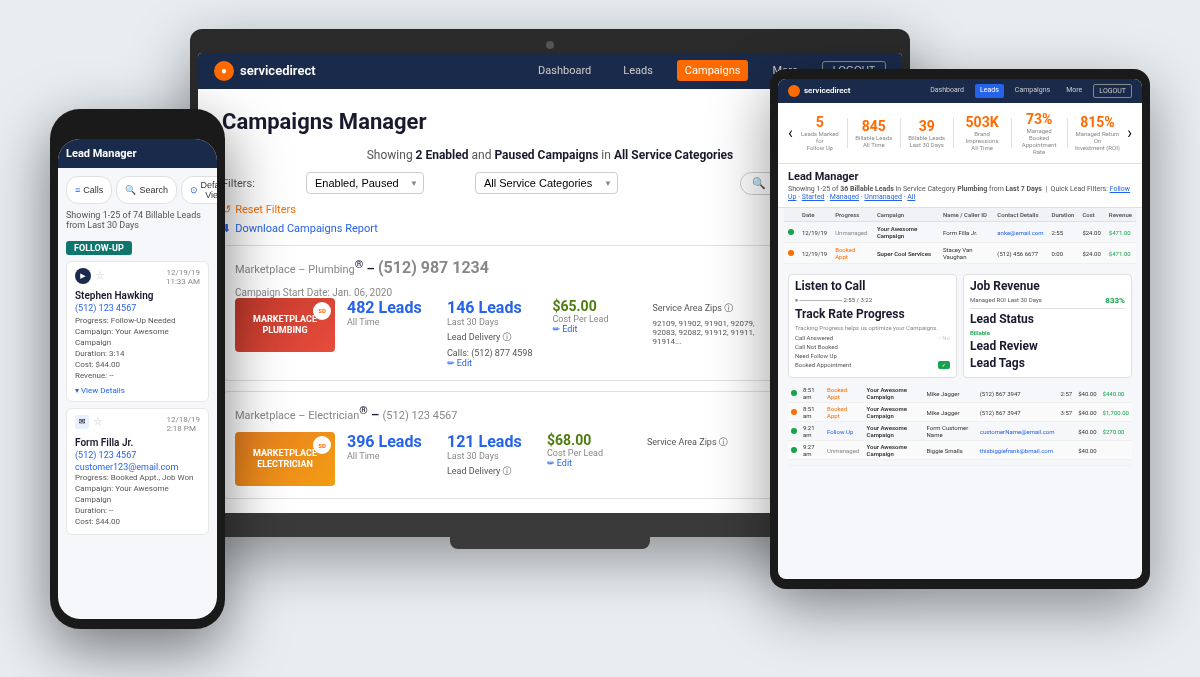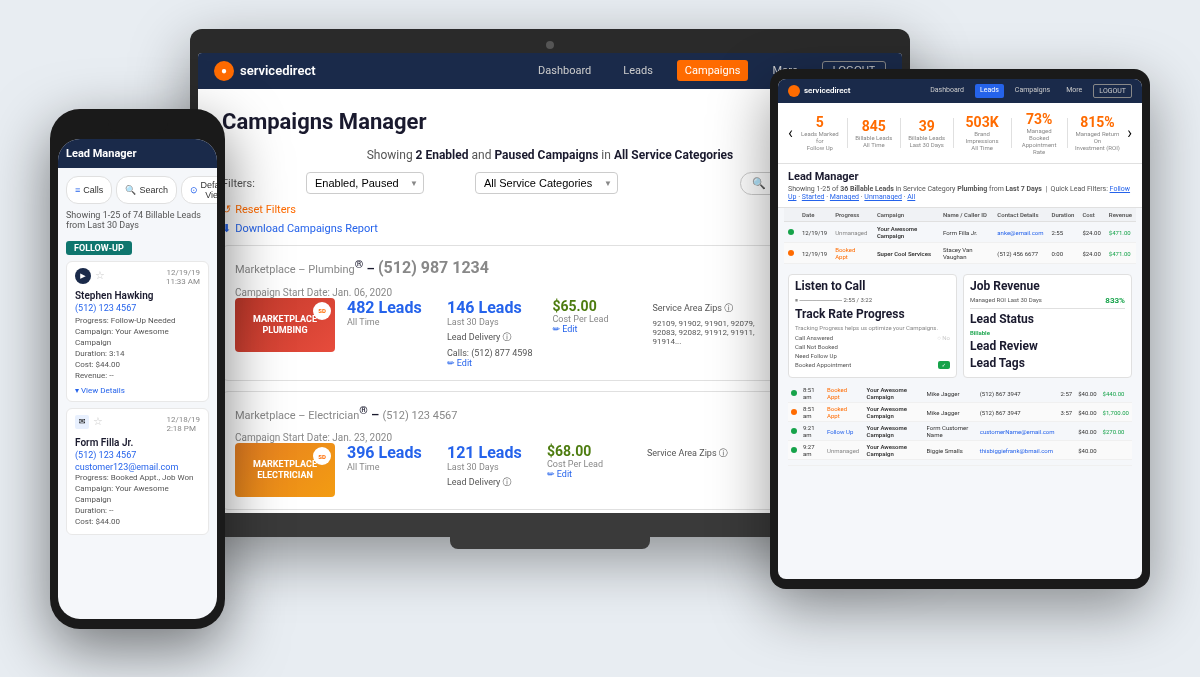--- a/index.html
+++ b/index.html
@@ -660,21 +660,20 @@
             </div>
           </div>
 
           <div class="campaign-card">
             <div class="campaign-header">
               <span class="campaign-name">
                 <span>Marketplace – Electrician</span><sup>®</sup>
                 – <span style="color:#888;font-size:11px;font-weight:400">(512) 123 4567</span>
               </span>
             </div>
-            <div class="campaign-date">Campaign Start Date: Jan. 23, 2020</div>
             <div class="campaign-body">
               <div class="campaign-img campaign-img-2">
                 <span class="campaign-img-label">MARKETPLACE<br>ELECTRICIAN</span>
                 <div class="service-direct-badge">SD</div>
               </div>
               <div class="campaign-stats">
                 <div class="stat-block">
                   <div class="stat-number">396 Leads</div>
                   <div class="stat-label">All Time</div>
                 </div>

